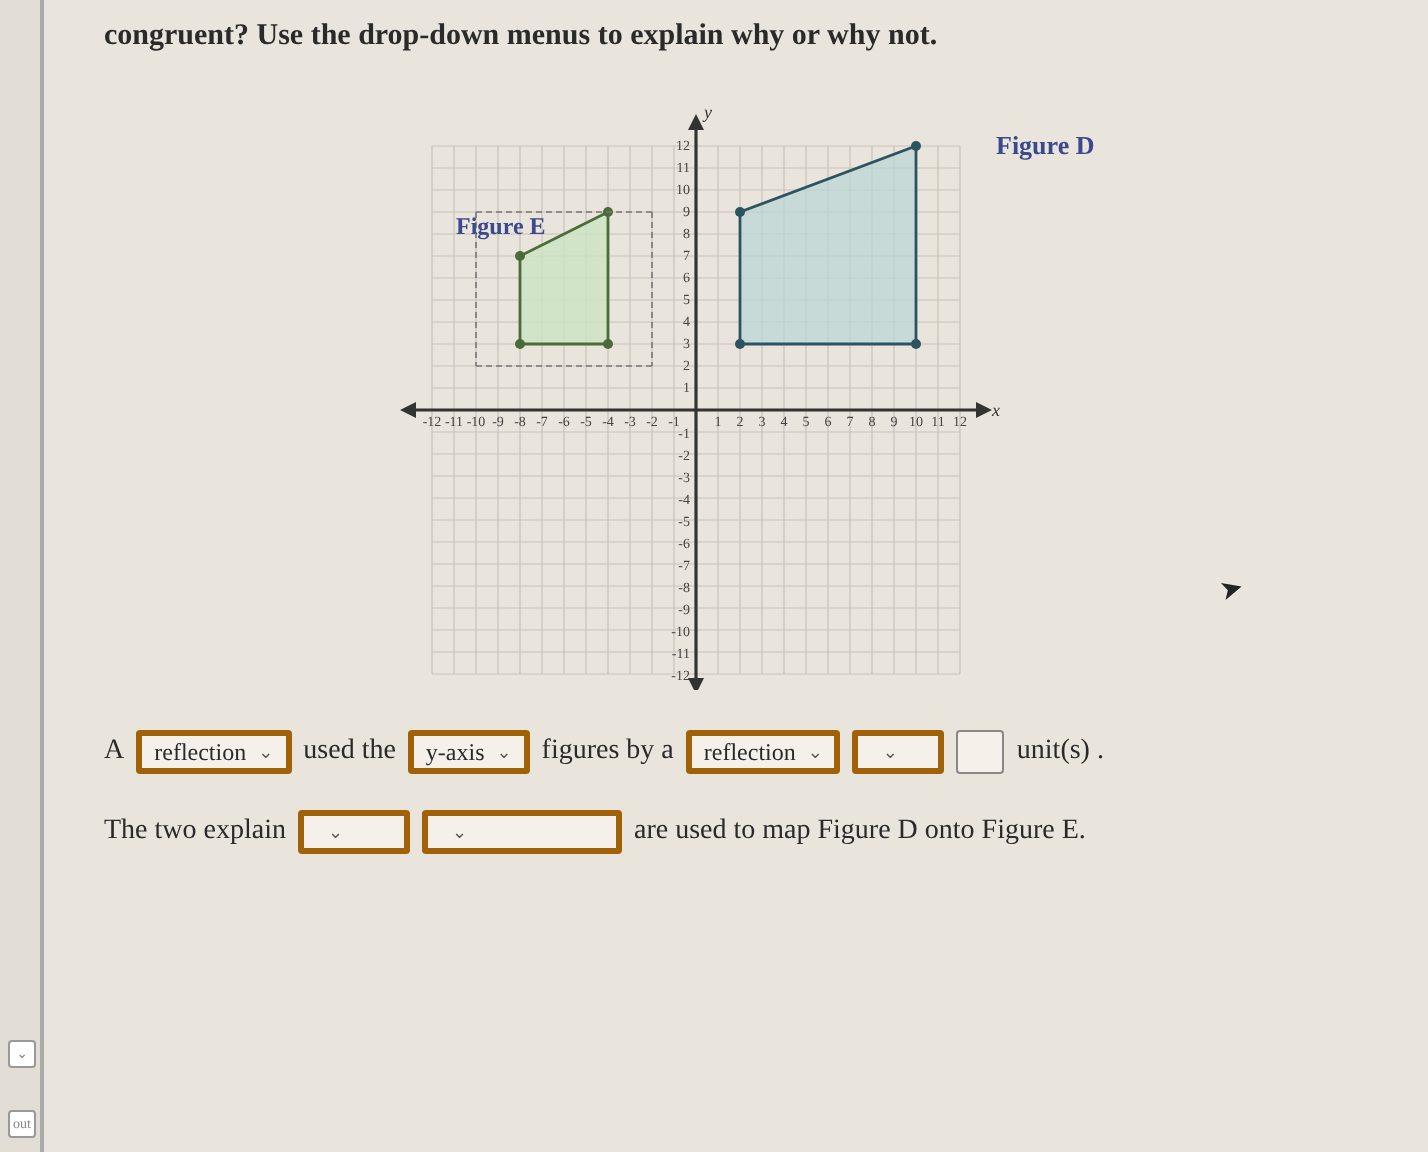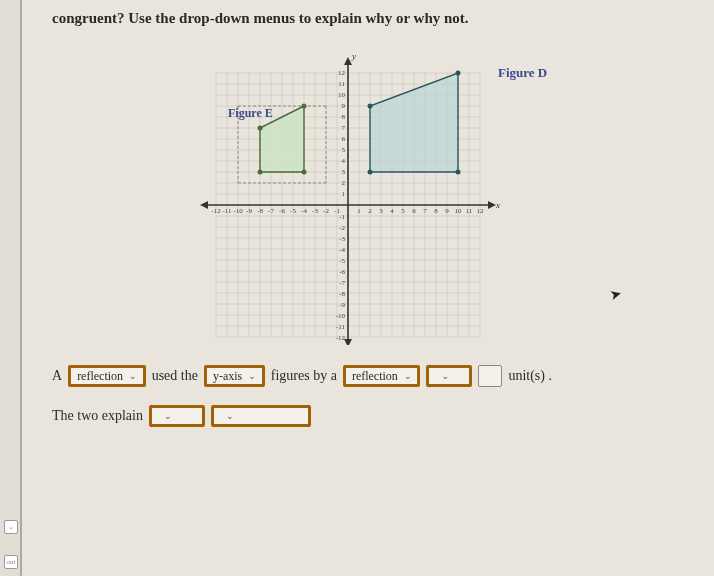--- a/index.html
+++ b/index.html
@@ -292,15 +292,16 @@
   <div class="row">
     <span>The two explain</span>
     <span class="dd" style="min-width:56px">
         <span></span>
         <span class="caret">⌄</span>
       </span>
     <span class="dd" style="min-width:100px">
         <span></span>
         <span class="caret">⌄</span>
       </span>
+    <span>are used to map Figure D onto Figure E.</span>
   </div>
 
 </div>
 
 </body></html>

